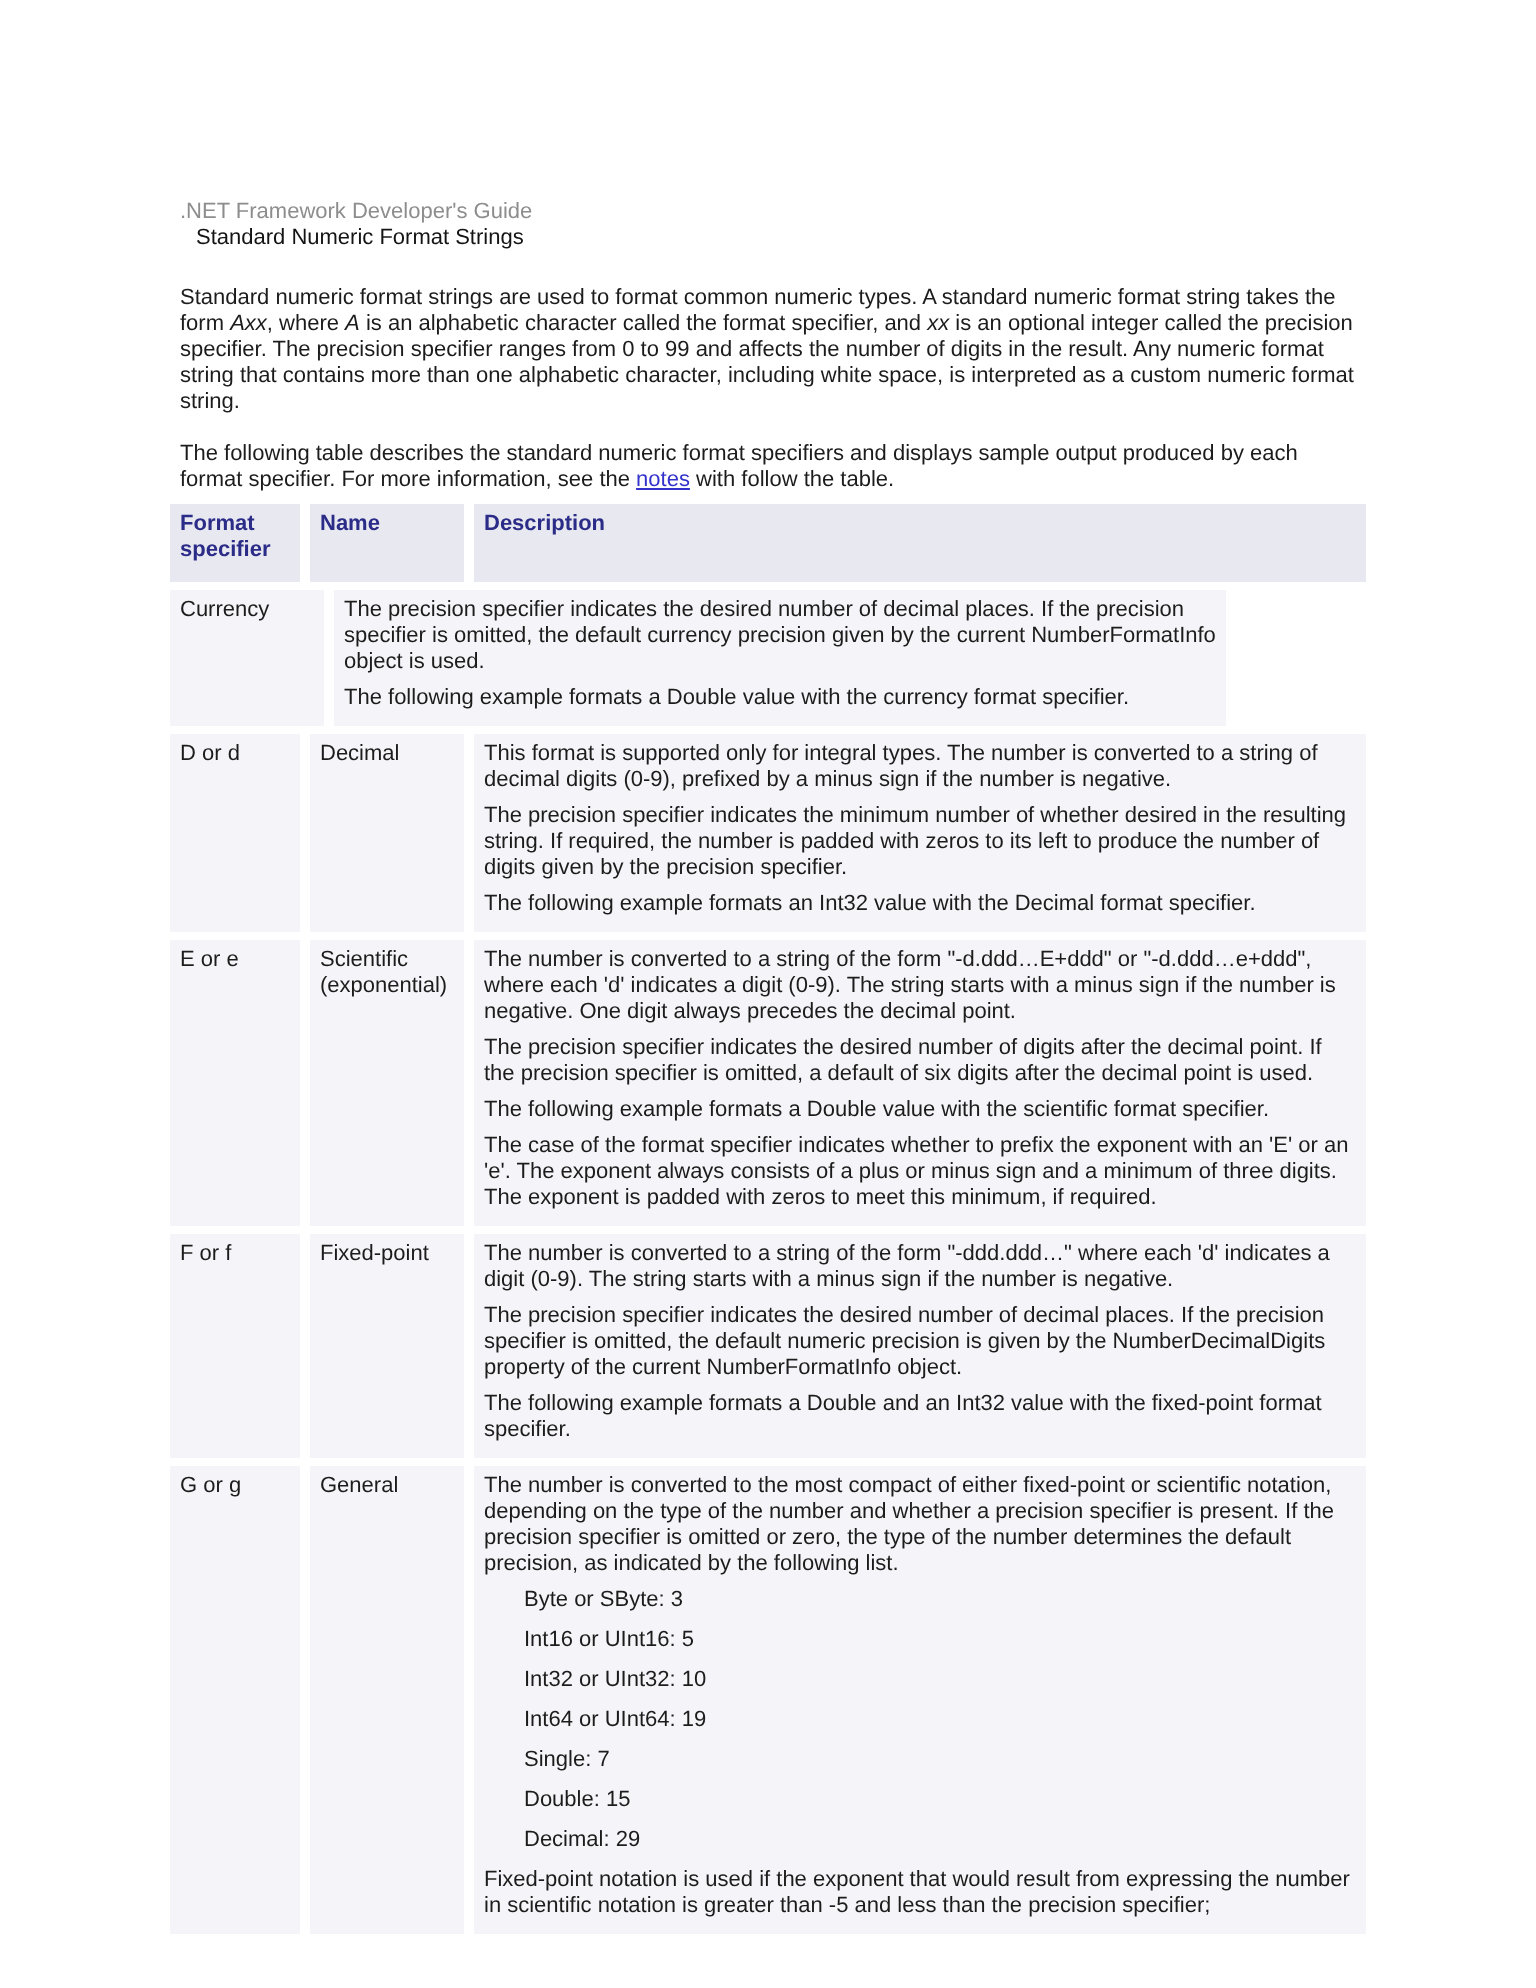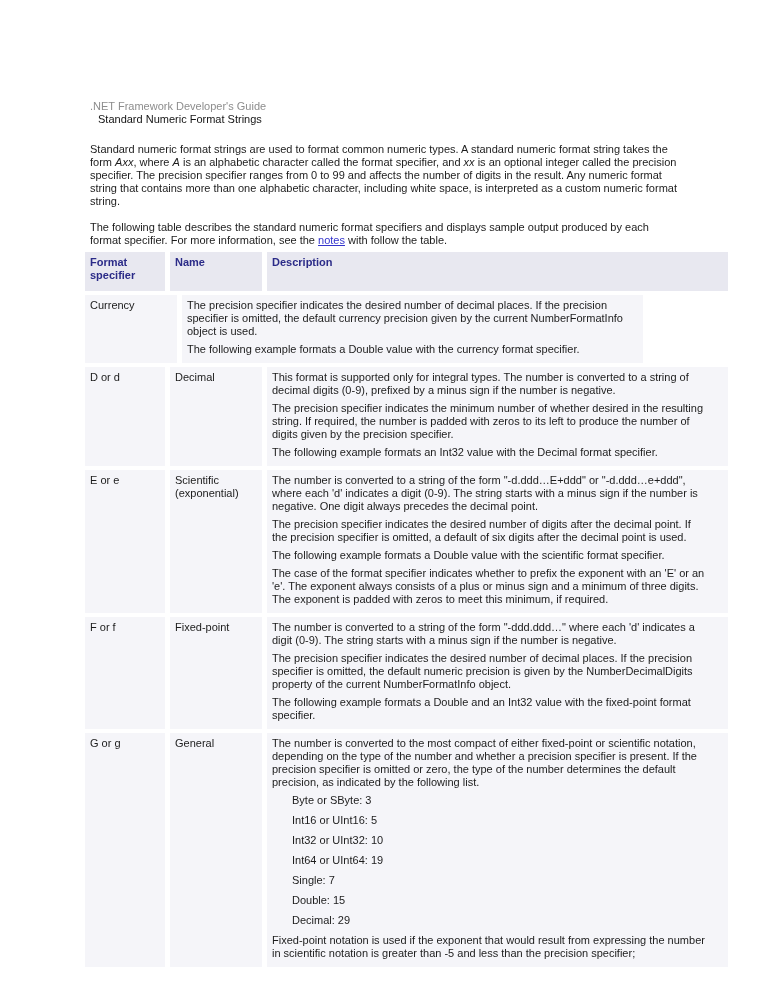--- a/index.html
+++ b/index.html
@@ -50,21 +50,21 @@
     flex-direction: column;
     gap: 4px;
   }
   .tr {
     display: flex;
     gap: 5px;
     align-items: stretch;
   }
   .td {
     background: #f5f5f9;
-    padding: 4px 20px 6px 5px;
+    padding: 4px 5px 6px 5px;
   }
   .c1 { width: 55px; flex: 0 0 55px; }
   .c2 { width: 67px; flex: 0 0 67px; }
   .c3 { width: 436px; flex: 0 0 436px; }
   .tr.head .td {
     background: #e8e8f0;
     color: #2b2b88;
     font-weight: bold;
     padding-bottom: 9px;
   }

